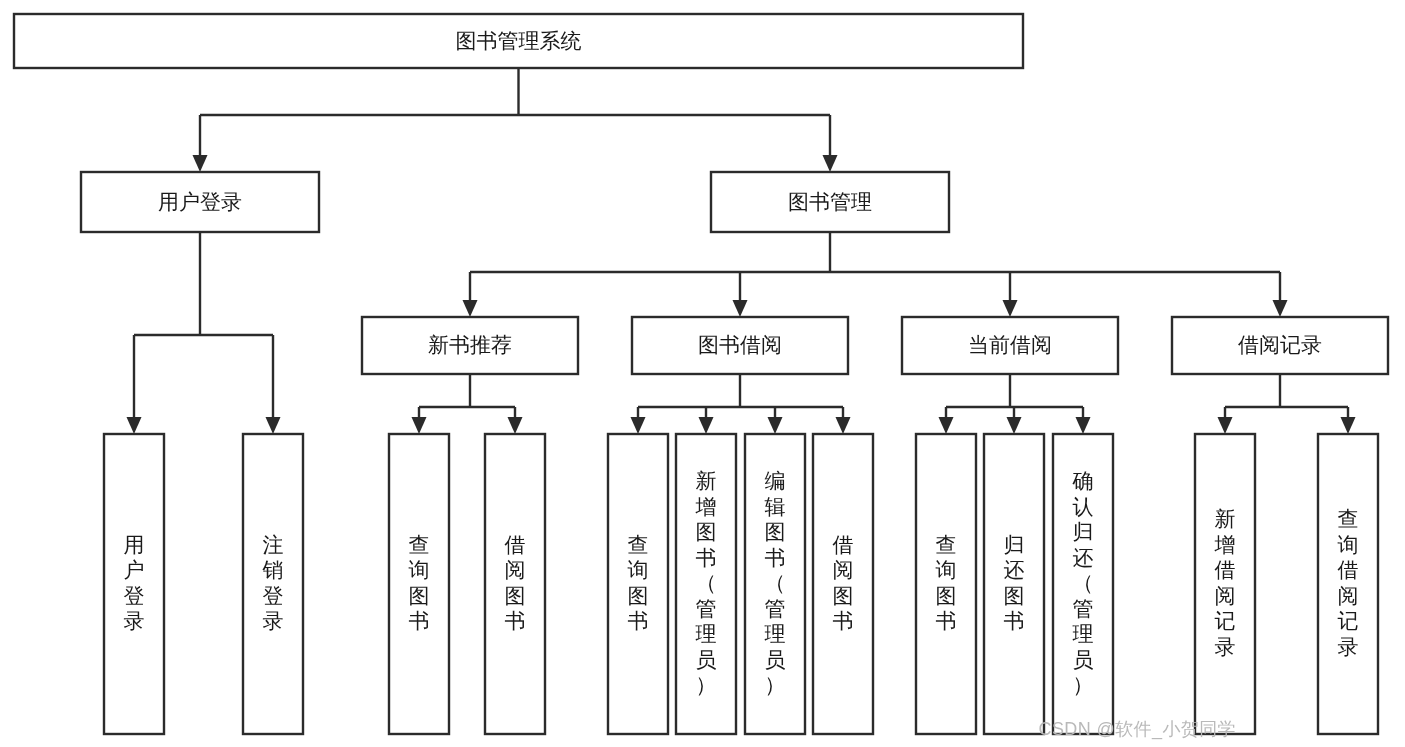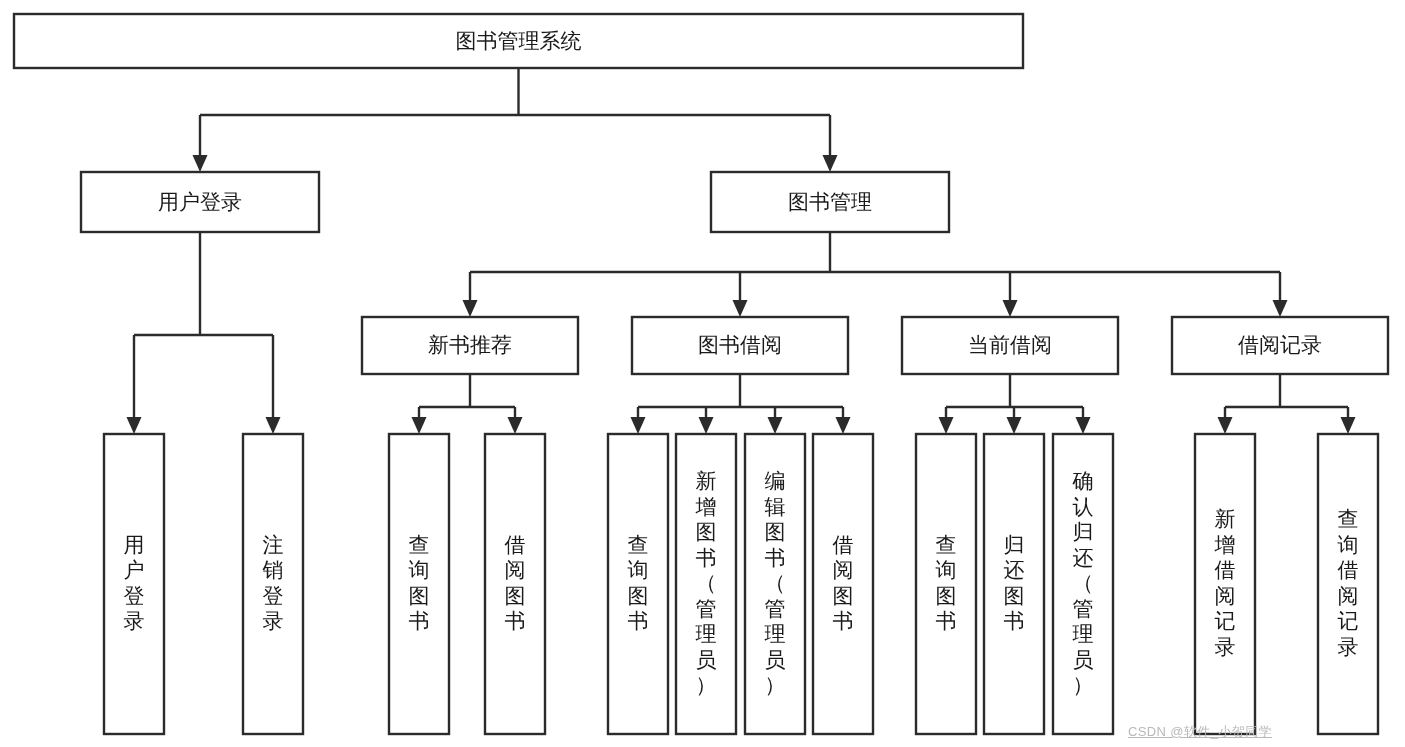--- a/index.html
+++ b/index.html
@@ -12,21 +12,20 @@
     width: 1405px;
     height: 747px;
     font-family: "Liberation Sans", "DejaVu Sans", sans-serif;
     overflow: hidden;
     position: relative;
   }
   #diagram-root {
     position: relative;
     width: 1244px;
     height: 747px;
-    padding-left: 36px;
   }
   svg.diagram-canvas {
     position: absolute;
     left: 0;
     top: 0;
     width: 1405px;
     height: 747px;
     display: block;
   }
   .node-box {
@@ -57,27 +56,26 @@
   }
   .arrow-head {
     fill: #2b2b2b;
     stroke: none;
   }
   .watermark {
     position: absolute;
     right: 8px;
     bottom: 6px;
     font-family: "Liberation Sans", "DejaVu Sans", sans-serif;
-    font-size: 13px;
+    font-size: 18px;
     color: #b9b9b9;
     letter-spacing: 0.4px;
     user-select: none;
     pointer-events: none;
     white-space: nowrap;
-    text-decoration: underline;
   }
 </style>
 </head>
 <body>
 
 <div id="diagram-root">
   <svg class="diagram-canvas" id="diagram-svg" viewBox="0 0 1405 747" xmlns="http://www.w3.org/2000/svg">
     <g id="connector-layer">
         <g>
           <path class="connector" d="M 518.5 68 L 518.5 115"></path>

